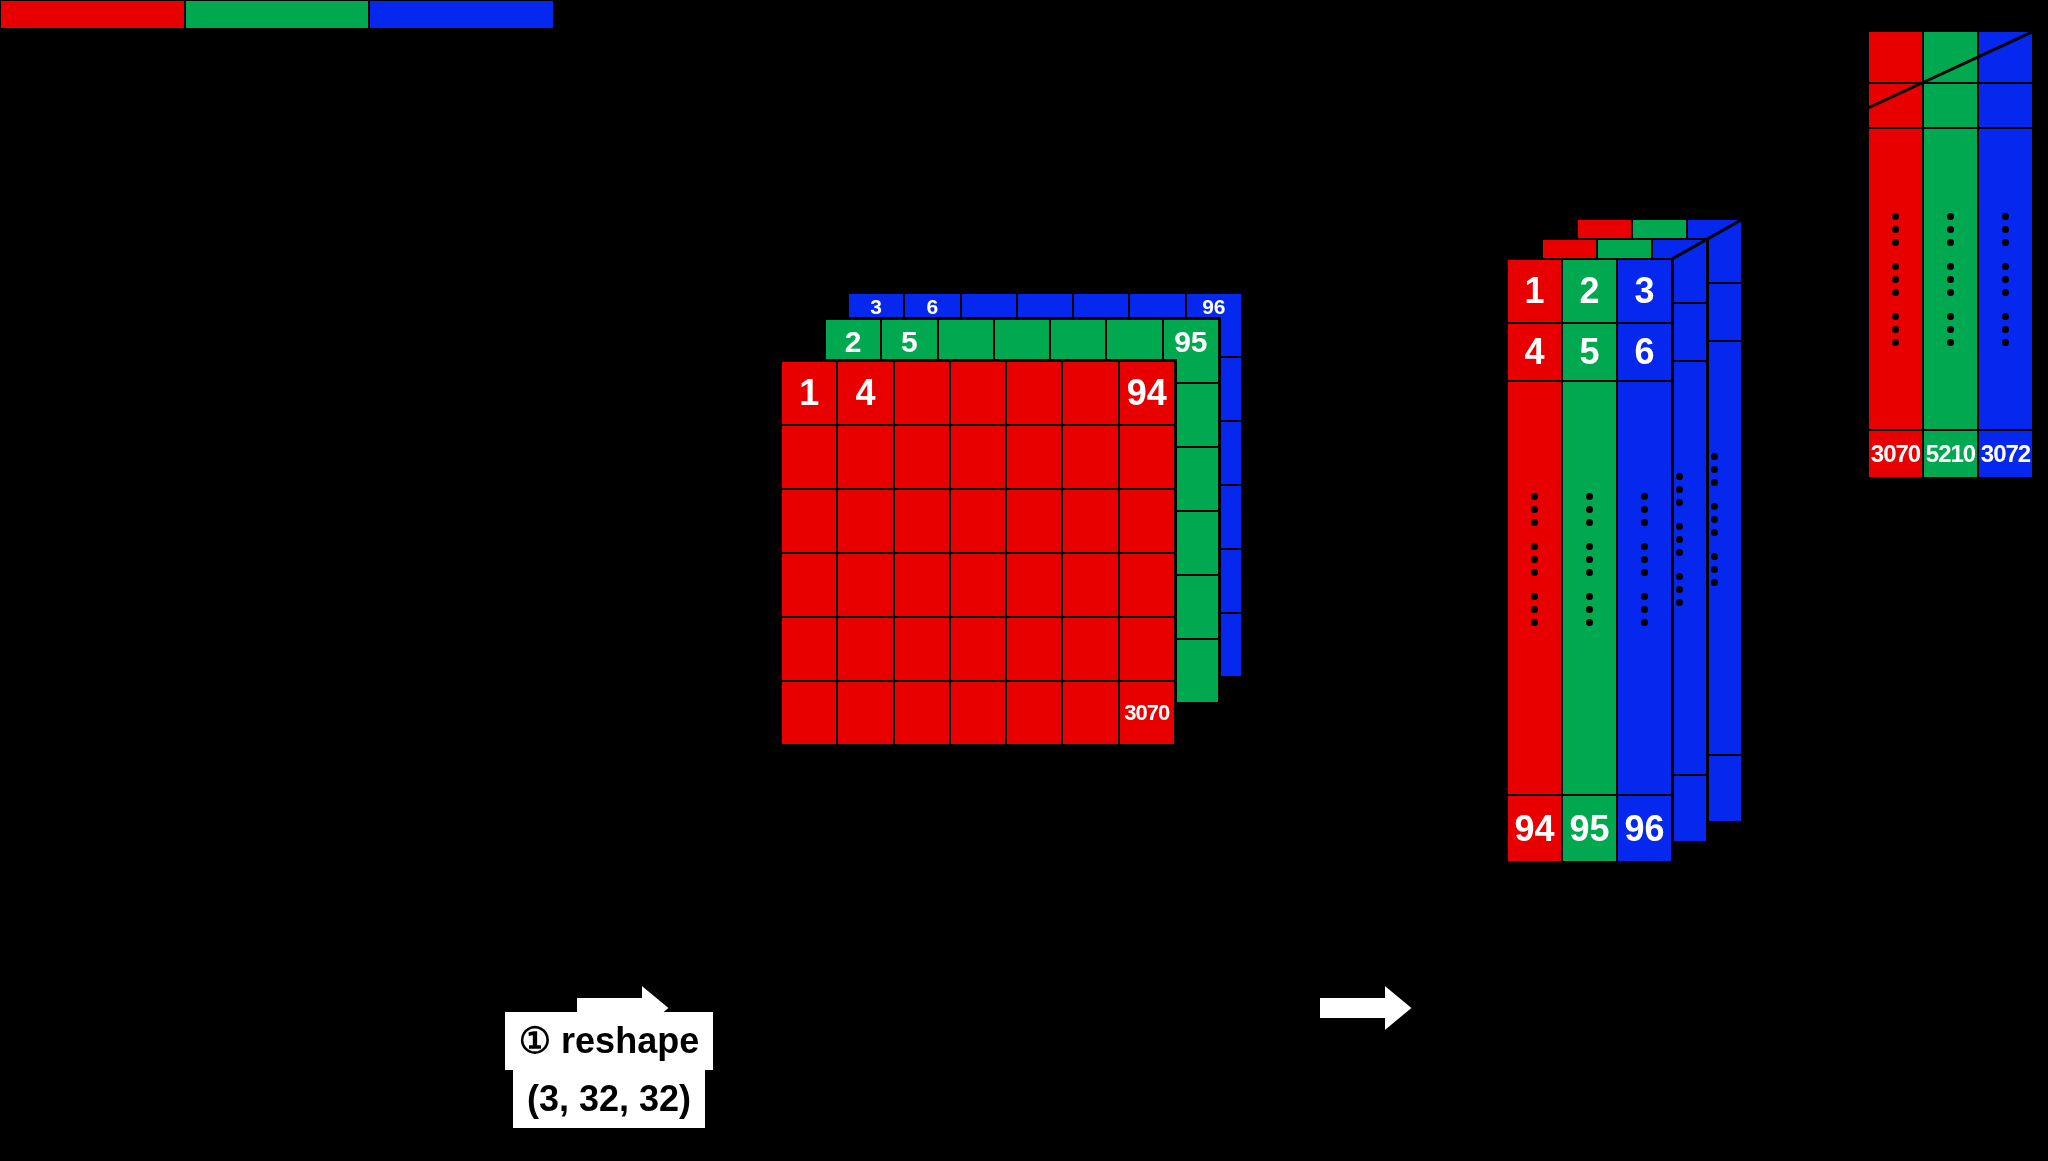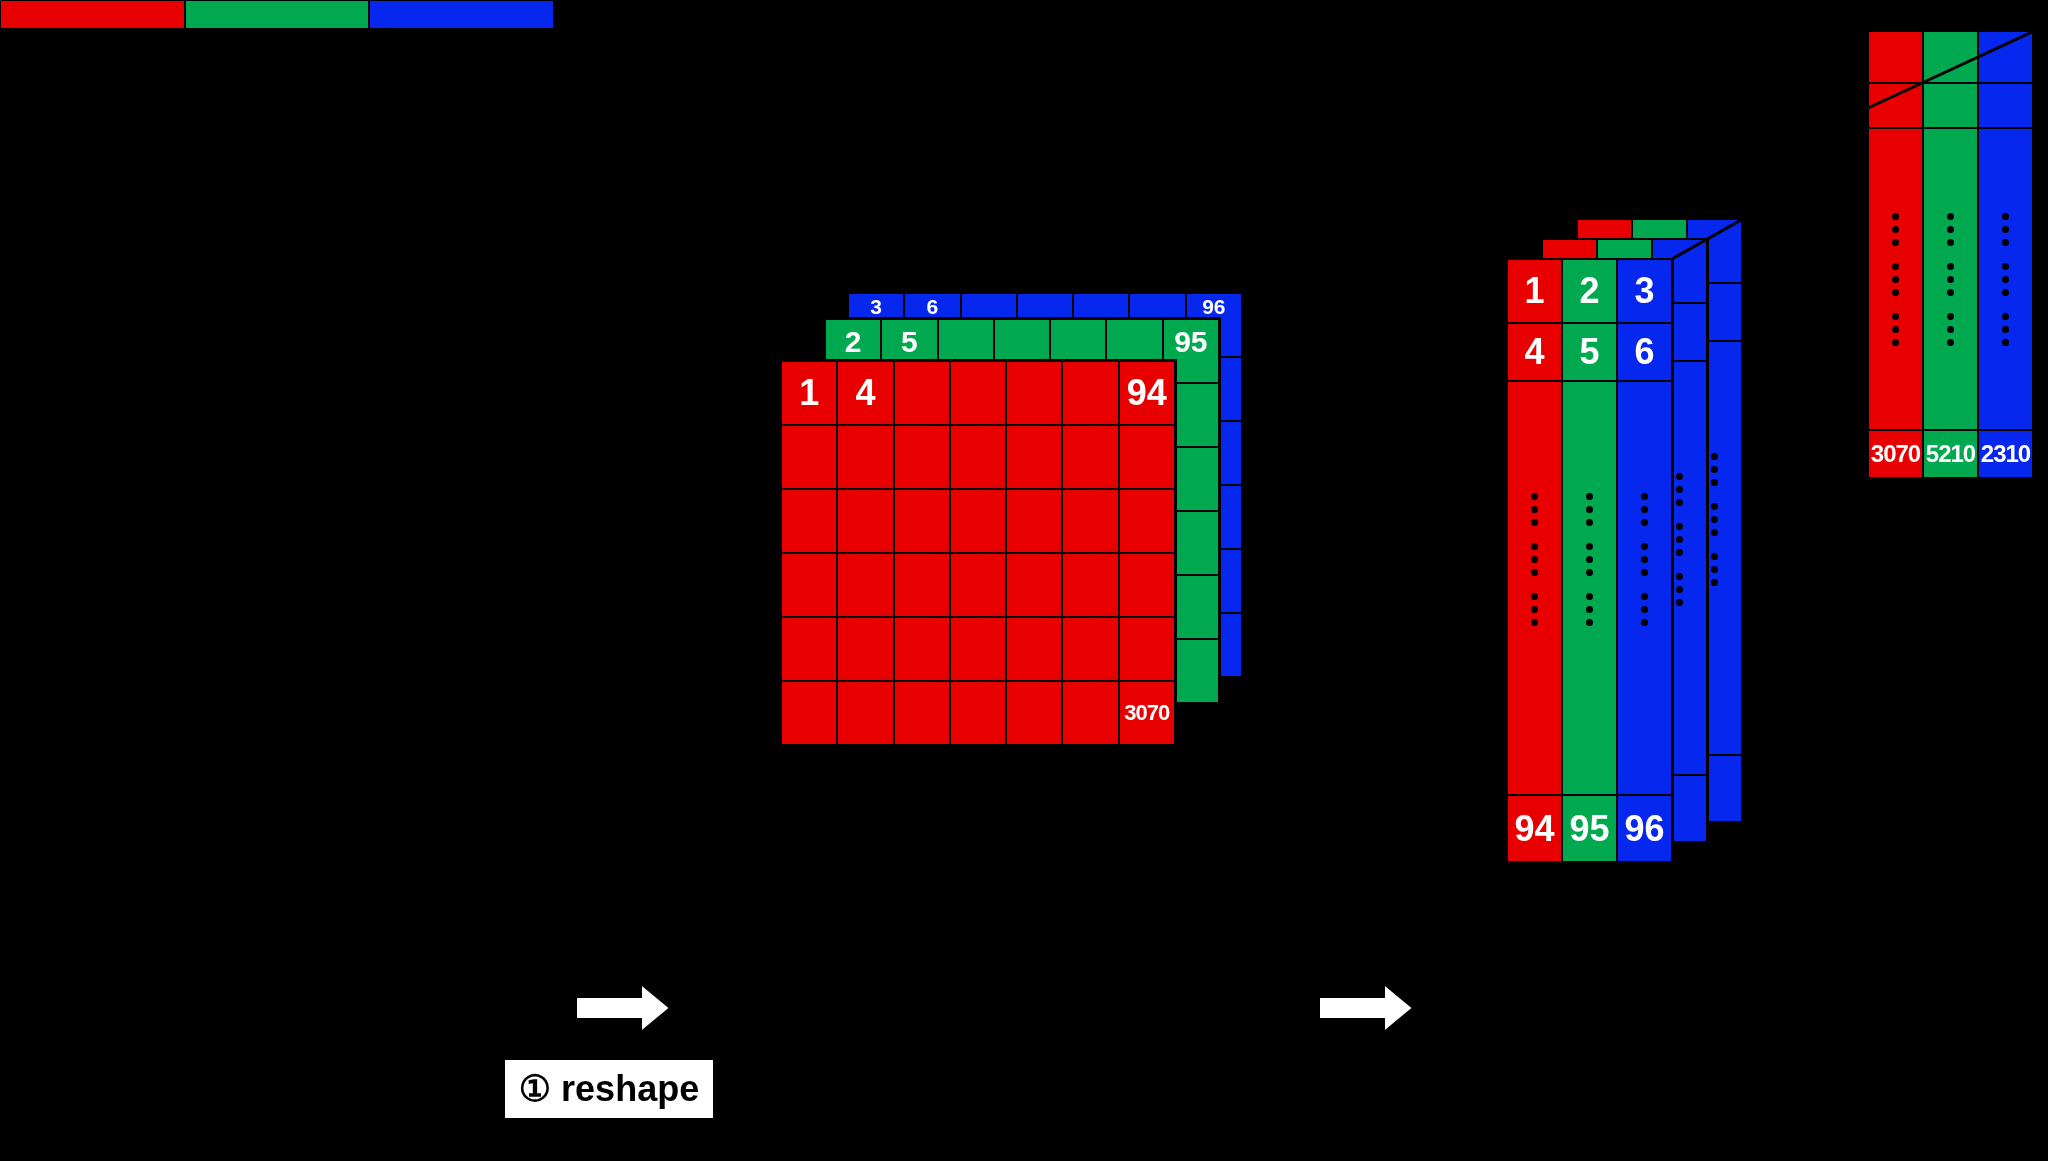--- a/index.html
+++ b/index.html
@@ -514,31 +514,32 @@
           </div>
         </div>
         <div class="band" style="height: 48px;">
           <div class="bcell" style="background: rgb(232, 0, 0);">
             <div class="lbl" style="font-size: 24px; letter-spacing: -1px;">3070</div>
           </div>
           <div class="bcell" style="background: rgb(0, 169, 79);">
             <div class="lbl" style="font-size: 24px; letter-spacing: -1px;">5210</div>
           </div>
           <div class="bcell" style="background: rgb(5, 39, 238);">
-            <div class="lbl" style="font-size: 24px; letter-spacing: -1px;">2310</div>
+            <div class="lbl" style="font-size: 24px; letter-spacing: -1px;">3072</div>
           </div>
         </div>
       </div>
     </div>
 
   <svg class="arrow" style="left:575px;top:982px;" viewBox="0 0 97 52">
     <polygon points="1,15 66,15 66,2 95,26 66,50 66,37 1,37" fill="#ffffff" stroke="#000000" stroke-width="2"></polygon>
   </svg>
-  <div class="steplabel" style="left:478px;top:1060px;width:262px;">
+  <div class="steplabel" style="left:478px;top:1012px;width:262px;">
     <span class="stepline">① reshape</span>
+    <span class="stepline">(3, 32, 32)</span>
   </div>
 
   <svg class="arrow" style="left:1318px;top:982px;" viewBox="0 0 97 52">
     <polygon points="1,15 66,15 66,2 95,26 66,50 66,37 1,37" fill="#ffffff" stroke="#000000" stroke-width="2"></polygon>
   </svg>
 
   <svg id="overlay" width="2048" height="1161">
     <line x1="1672" y1="259" x2="1743" y2="219" stroke="#000000" stroke-width="3"></line>
     <line x1="1868" y1="108" x2="2034" y2="31" stroke="#000000" stroke-width="3"></line>
   </svg>

